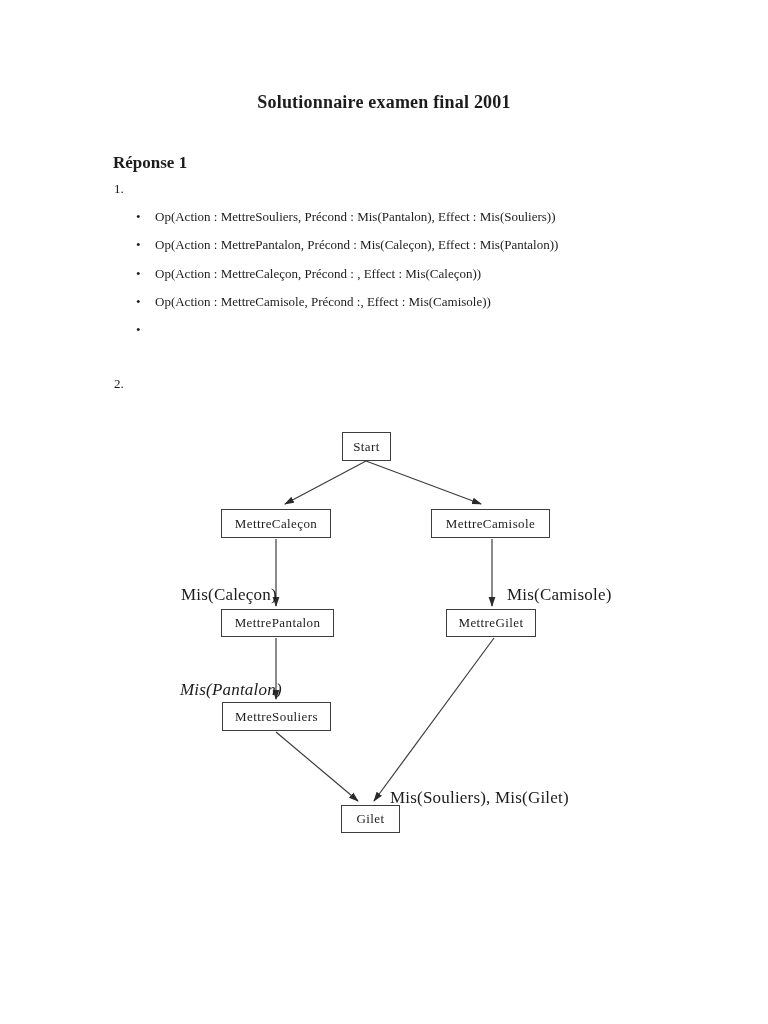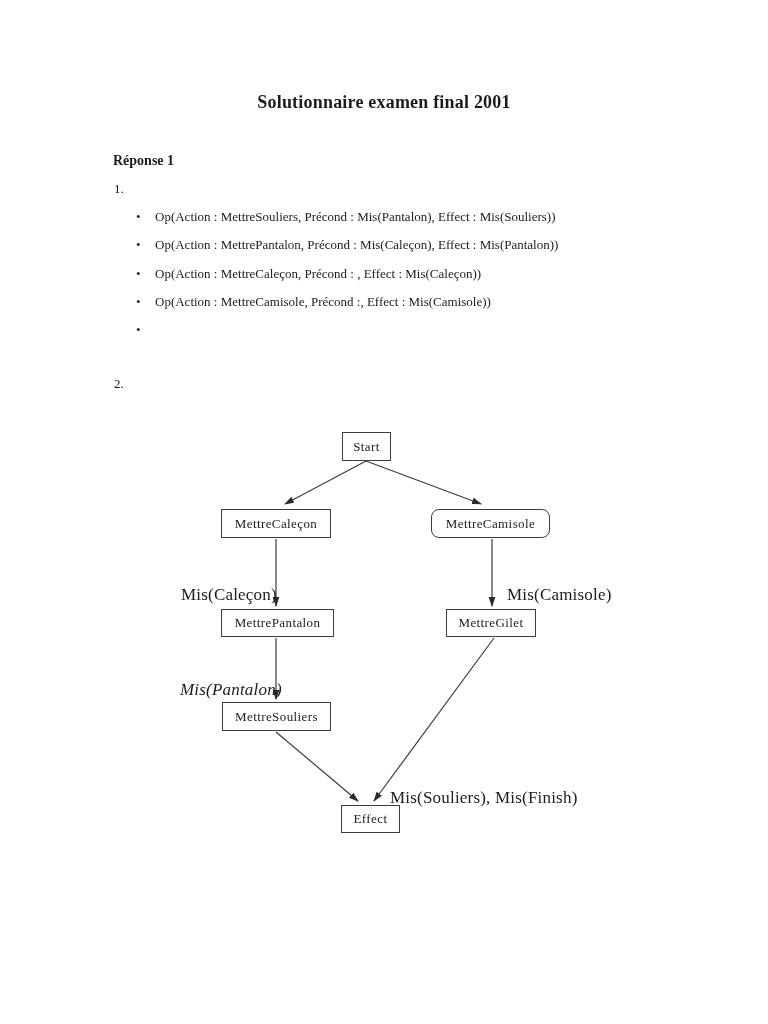--- a/index.html
+++ b/index.html
@@ -20,21 +20,21 @@
     text-align: center;
     font-size: 18px;
     font-weight: bold;
     margin: 0;
     letter-spacing: 0.2px;
   }
   .section-heading {
     position: absolute;
     top: 153px;
     left: 113px;
-    font-size: 14px;
+    font-size: 17px;
     font-weight: bold;
     margin: 0;
   }
   .list-number-1 {
     position: absolute;
     top: 181px;
     left: 114px;
     font-size: 13px;
   }
   .operator-list {
@@ -72,21 +72,21 @@
     background: #ffffff;
     display: flex;
     align-items: center;
     justify-content: center;
     font-size: 13px;
     letter-spacing: 0.4px;
     white-space: nowrap;
   }
   .node-start          { left: 338px; top: 403px; width: 49px;  height: 29px; }
   .node-mettre-calecon { left: 217px; top: 480px; width: 110px; height: 29px; }
-  .node-mettre-camisole{ left: 427px; top: 480px; width: 119px; height: 29px; border-radius: 8px; }
+  .node-mettre-camisole{ left: 427px; top: 480px; width: 119px; height: 29px; }
   .node-mettre-pantalon{ left: 217px; top: 580px; width: 113px; height: 28px; }
   .node-mettre-gilet   { left: 442px; top: 580px; width: 90px;  height: 28px; }
   .node-mettre-souliers{ left: 218px; top: 673px; width: 109px; height: 29px; }
   .node-finish         { left: 337px; top: 776px; width: 59px;  height: 28px; }
   .edge-label {
     position: absolute;
     font-size: 17px;
     white-space: nowrap;
     letter-spacing: 0.2px;
   }
@@ -132,22 +132,22 @@
       <line x1="272" y1="703" x2="354" y2="772" stroke="#3d3d3d" stroke-width="1.2" marker-end="url(#arrow)"></line>
       <line x1="490" y1="609" x2="370" y2="772" stroke="#3d3d3d" stroke-width="1.2" marker-end="url(#arrow)"></line>
     </svg>
 
     <div class="node node-start">Start</div>
     <div class="node node-mettre-calecon">MettreCaleçon</div>
     <div class="node node-mettre-camisole">MettreCamisole</div>
     <div class="node node-mettre-pantalon">MettrePantalon</div>
     <div class="node node-mettre-gilet">MettreGilet</div>
     <div class="node node-mettre-souliers">MettreSouliers</div>
-    <div class="node node-finish">Effect</div>
+    <div class="node node-finish">Gilet</div>
 
     <div class="edge-label label-calecon">Mis(Caleçon)</div>
     <div class="edge-label label-camisole">Mis(Camisole)</div>
     <div class="edge-label label-pantalon">Mis(Pantalon)</div>
-    <div class="edge-label label-finish">Mis(Souliers), Mis(Finish)</div>
+    <div class="edge-label label-finish">Mis(Souliers), Mis(Gilet)</div>
 
   </div>
 
 </div>
 
 </body></html>

